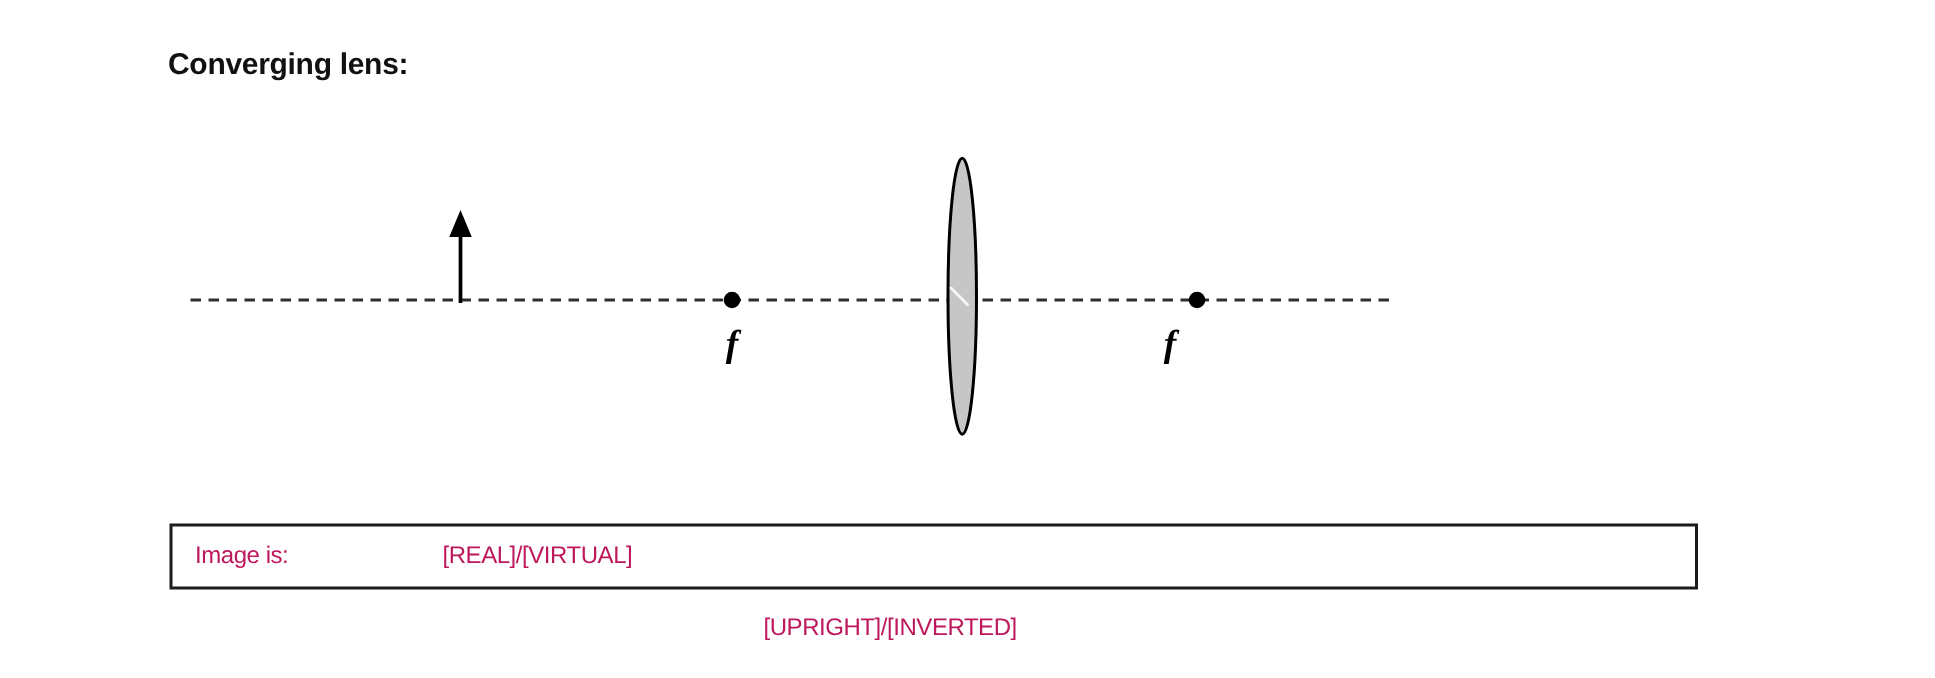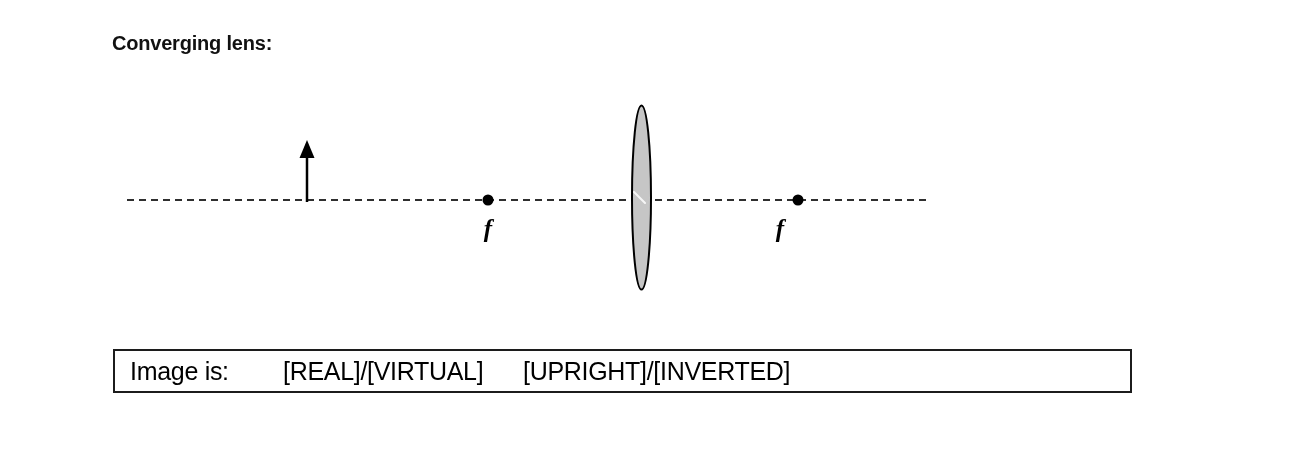--- a/index.html
+++ b/index.html
@@ -36,28 +36,28 @@
     top: 349px;
     width: 1015px;
     height: 40px;
     border: 2px solid #1c1c1c;
     background: #ffffff;
   }
   .answer-box .cell {
     position: absolute;
     top: 50%;
     transform: translateY(-50%);
-    font-size: 25px;
+    font-size: 16px;
     letter-spacing: -0.3px;
-    color: #000000;
+    color: #be185d;
     white-space: nowrap;
   }
   .cell.prompt   { left: 15px;  }
-  .cell.opt-0    { left: 168px; }
-  .cell.opt-1    { left: 408px; }
+  .cell.opt-0    { left: 180px; }
+  .cell.opt-1    { left: 394px; margin-top: 48px; }
   .cell.opt-2    { left: 690px; }
   .focal-label {
     font-family: "Liberation Serif", serif;
     font-style: italic;
     font-weight: bold;
     font-size: 25px;
     fill: #000000;
   }
 </style>
 </head>

